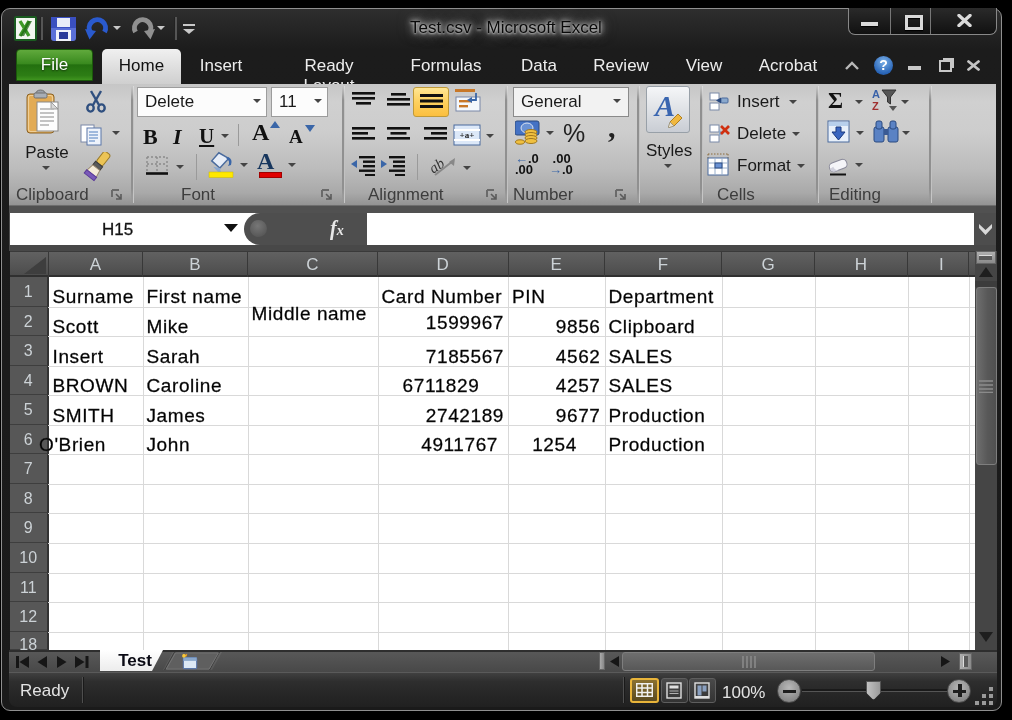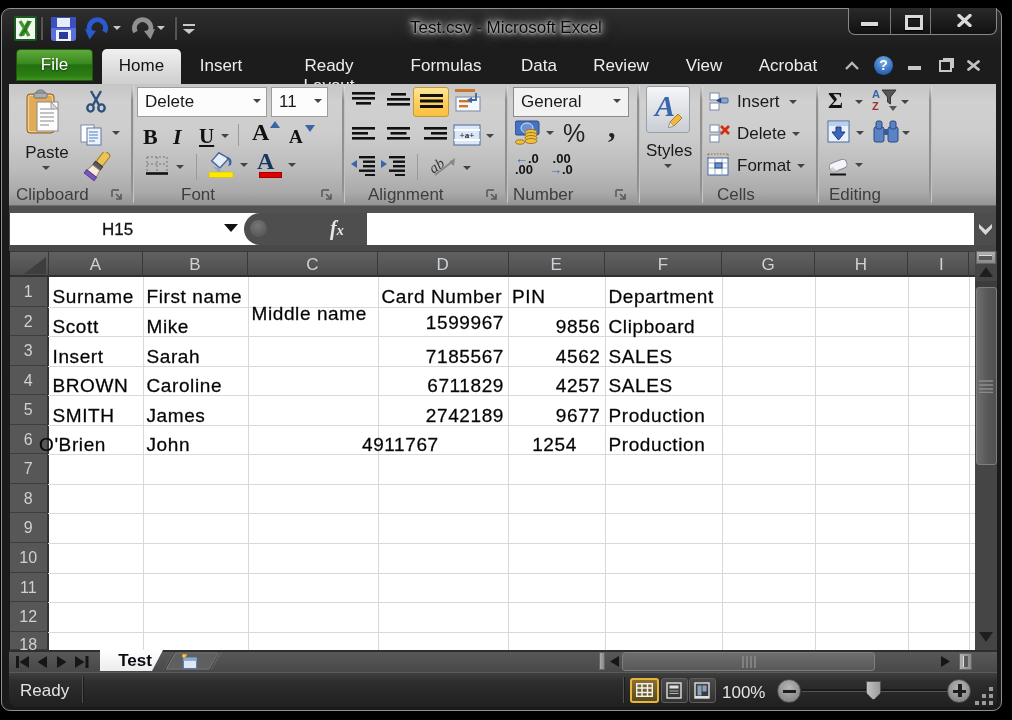--- a/index.html
+++ b/index.html
@@ -552,31 +552,31 @@
   <div class="abs ctext" style="left:368px;width:126px;text-align:right;top:61px">1599967</div>
   <div class="abs ctext" style="left:498.5px;width:92px;text-align:right;top:65px">9856</div>
   <div class="abs ctext" style="left:598.5px;top:65px">Clipboard</div>
   <div class="abs ctext" style="left:42.5px;top:94.6px">Insert</div>
   <div class="abs ctext" style="left:136.5px;top:94.6px">Sarah</div>
   <div class="abs ctext" style="left:368px;width:126px;text-align:right;top:94.6px">7185567</div>
   <div class="abs ctext" style="left:498.5px;width:92px;text-align:right;top:94.6px">4562</div>
   <div class="abs ctext" style="left:598.5px;top:94.6px">SALES</div>
   <div class="abs ctext" style="left:42.5px;top:124.1px">BROWN</div>
   <div class="abs ctext" style="left:136.5px;top:124.1px">Caroline</div>
-  <div class="abs ctext" style="left:368px;width:126px;text-align:right;top:124.1px">6711829</div>
+  <div class="abs ctext" style="left:368px;width:126px;text-align:center;top:124.1px">6711829</div>
   <div class="abs ctext" style="left:498.5px;width:92px;text-align:right;top:124.1px">4257</div>
   <div class="abs ctext" style="left:598.5px;top:124.1px">SALES</div>
   <div class="abs ctext" style="left:42.5px;top:153.7px">SMITH</div>
   <div class="abs ctext" style="left:136.5px;top:153.7px">James</div>
   <div class="abs ctext" style="left:368px;width:126px;text-align:right;top:153.7px">2742189</div>
   <div class="abs ctext" style="left:498.5px;width:92px;text-align:right;top:153.7px">9677</div>
   <div class="abs ctext" style="left:598.5px;top:153.7px">Production</div>
   <div class="abs ctext" style="left:29px;top:183.2px">O'Brien</div>
   <div class="abs ctext" style="left:136.5px;top:183.2px">John</div>
-  <div class="abs ctext" style="left:352px;width:126px;top:183.2px">4911767</div>
+  <div class="abs ctext" style="left:362px;width:126px;text-align:right;top:183.2px">4911767</div>
   <div class="abs ctext" style="left:498.5px;width:92px;text-align:center;top:183.2px">1254</div>
   <div class="abs ctext" style="left:598.5px;top:183.2px">Production</div>
 </div>
 
 <div id="vscroll" class="abs"></div>
 <div class="abs" style="left:976px;top:251px;width:20px;height:13px;background:linear-gradient(180deg,#b0b0b0,#8a8a8a);border:1px solid #666;box-sizing:border-box"></div>
 <div class="abs" style="left:979px;top:255px;width:13px;height:4px;background:#5a5a5a;border-top:1px solid #ddd"></div>
 <svg class="abs" style="left:979px;top:267px" width="14" height="10">
     <polygon points="7,0 14,10 0,10" fill="#1e1e1e"></polygon>
   </svg>

